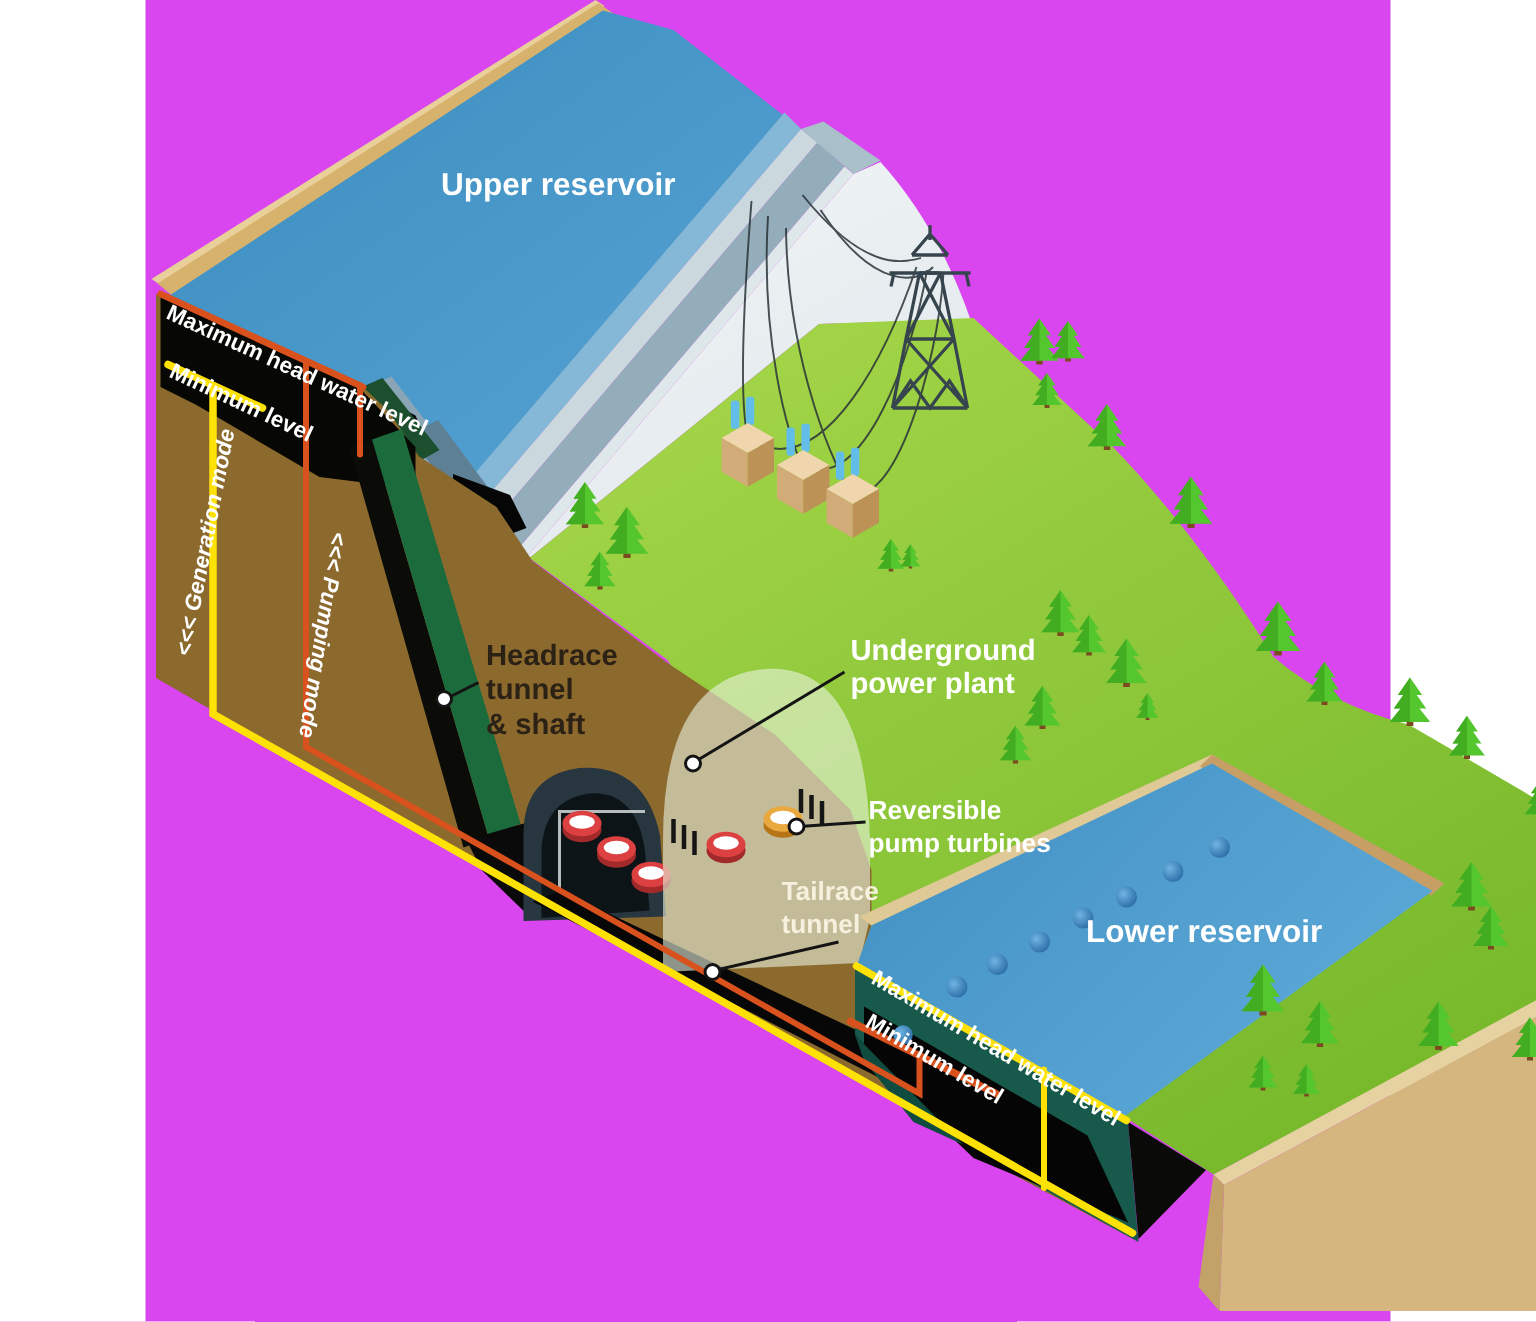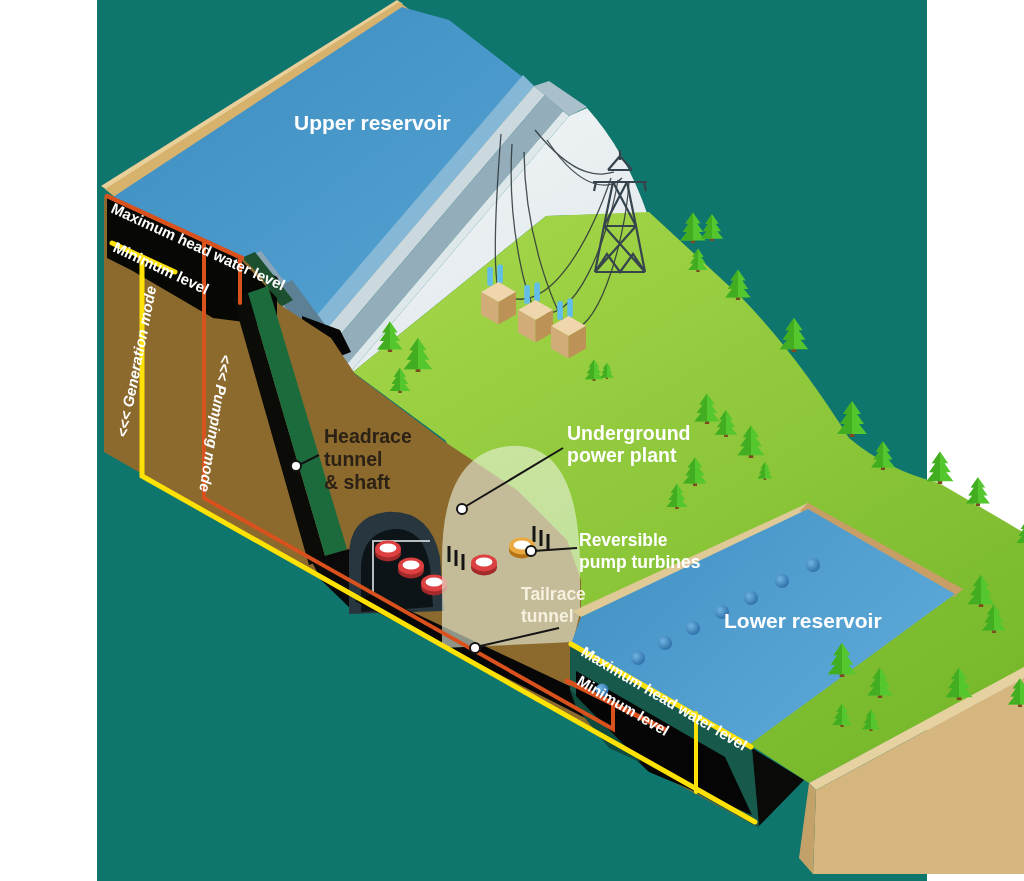--- a/index.html
+++ b/index.html
@@ -1,16 +1,16 @@
 <!DOCTYPE html>
 <html><head>
 <meta charset="utf-8">
 <style>
   html,body{margin:0;padding:0;background:#ffffff;}
-  .stage{width:830px;height:881px;position:relative;margin:0 auto;background:#0f766e;}
+  .stage{width:830px;height:881px;position:relative;margin:0 auto;background:#d946ef;}
   svg{display:block;font-family:"Liberation Sans", sans-serif;}
   .lbl{font-family:"Liberation Sans", sans-serif;font-weight:bold;fill:#ffffff;}
   .lbl-big{font-size:21px;}
   .lbl-mid{font-size:19.5px;}
   .lbl-sm{font-size:17.5px;}
   .lbl-lvl{font-size:15px;}
   .lbl-mode{font-size:15px;font-style:italic;}
   .lbl-dark{fill:#2b2115;}
   .lbl-cream{fill:#f6f1de;}
   .leader{stroke:#141414;stroke-width:2;fill:none;}

